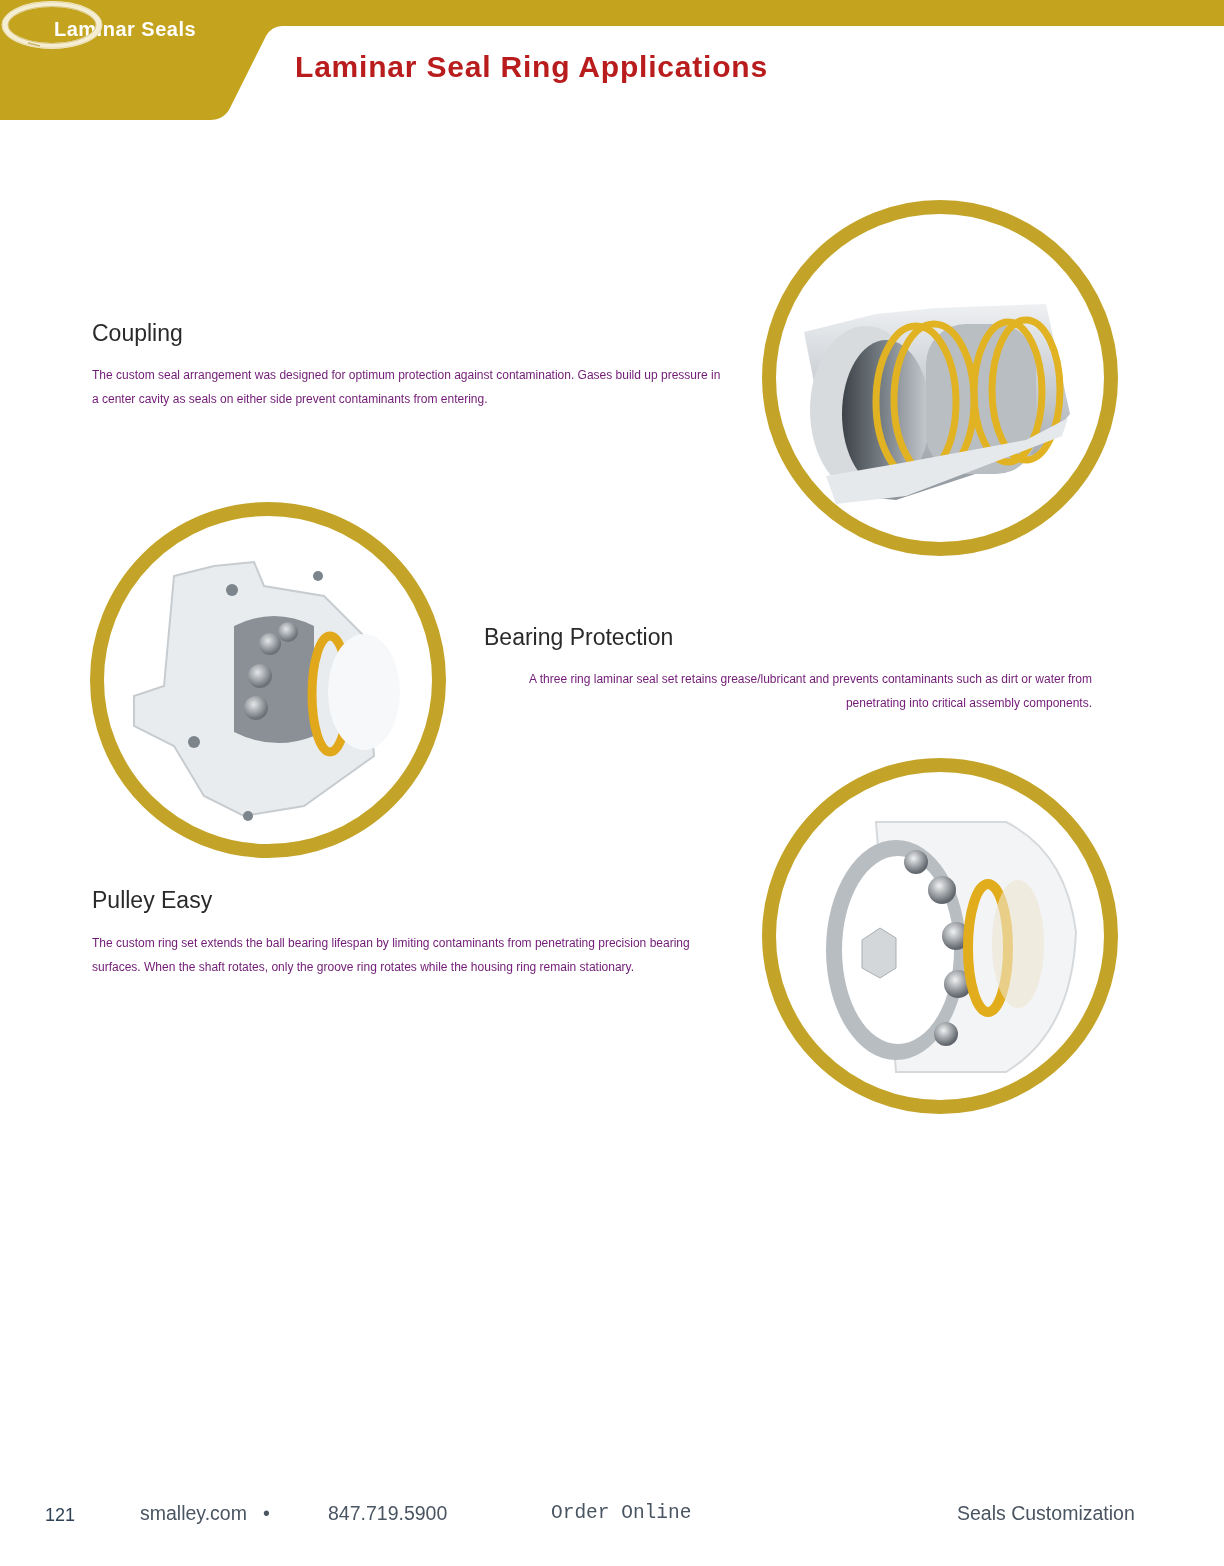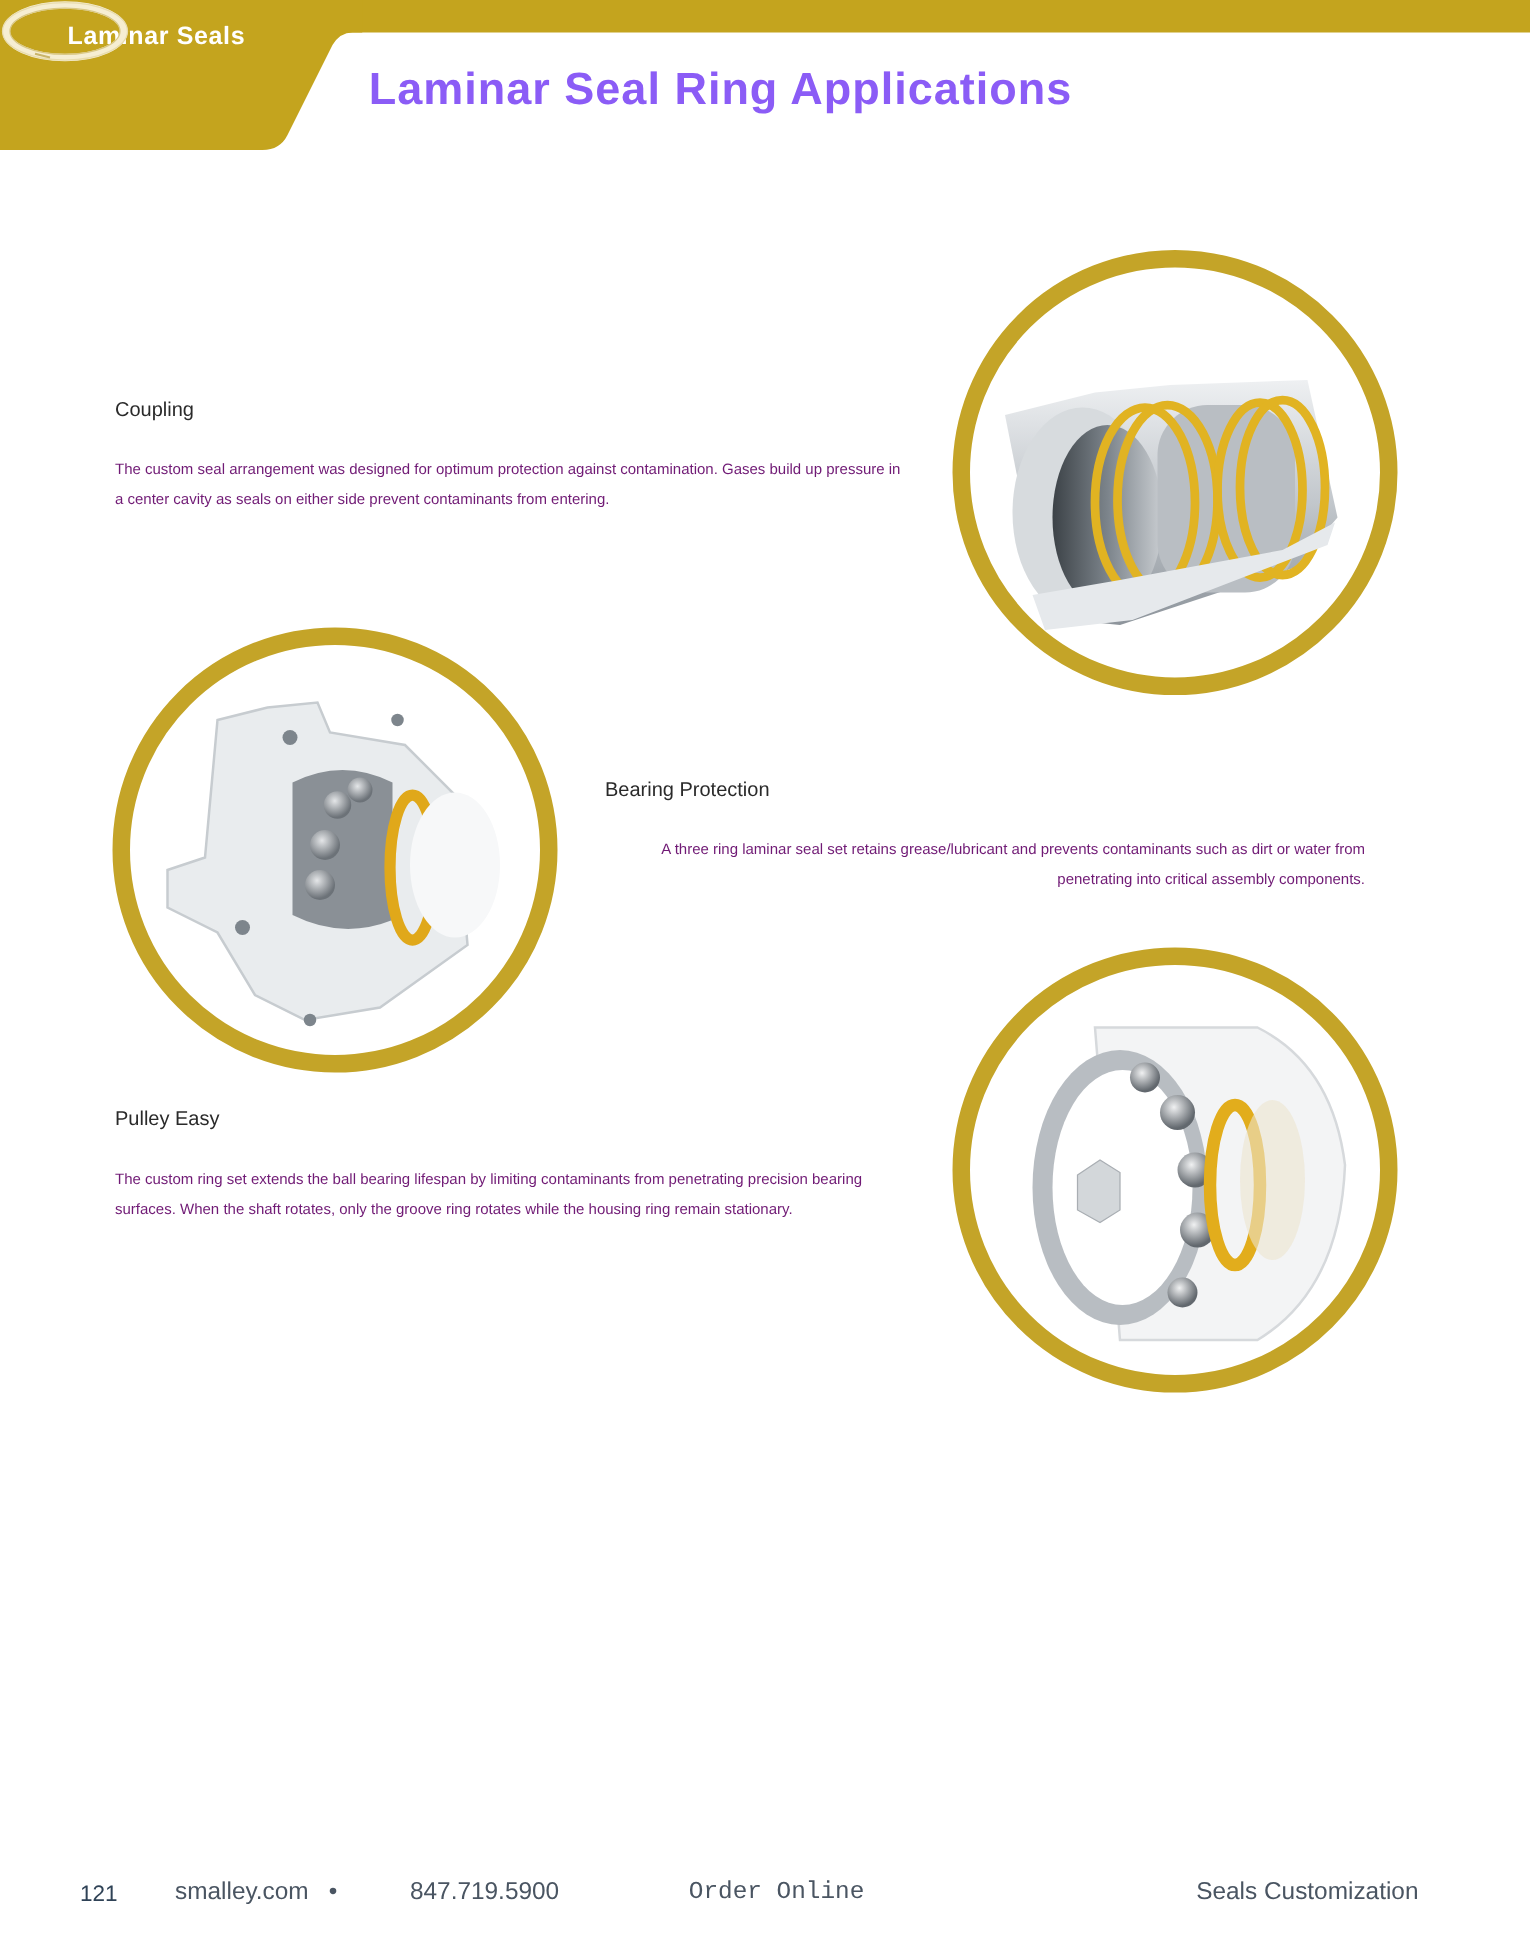--- a/index.html
+++ b/index.html
@@ -5,34 +5,34 @@
     * { margin: 0; padding: 0; box-sizing: border-box; }
     html, body { width: 1224px; height: 1566px; background: #ffffff; overflow: hidden; }
     body { position: relative; font-family: "Liberation Sans", "DejaVu Sans", sans-serif; color: #2a2a2a; }
 
     
     .top-bar { position: absolute; left: 0; top: 0; width: 1224px; height: 26px; background: #c4a41e; }
     .tab-block { position: absolute; left: 0; top: 0; width: 290px; height: 120px; }
     .tab-block svg { position: absolute; left: 0; top: 0; }
     .section-label { position: absolute; left: 54px; top: 18px; font-size: 20px; font-weight: bold; color: #ffffff; letter-spacing: 0.5px; }
     .ring-logo { position: absolute; left: 52px; top: 48px; }
-    .page-title { position: absolute; left: 295px; top: 50px; font-size: 36px; font-weight: bold; color: #8b5cf6; letter-spacing: 0.8px; }
+    .page-title { position: absolute; left: 295px; top: 50px; font-size: 30px; font-weight: bold; color: #b91c1c; letter-spacing: 0.8px; }
 
     
-    .app-heading { position: absolute; font-size: 16px; color: #2a2a2a; font-weight: normal; }
+    .app-heading { position: absolute; font-size: 23px; color: #2a2a2a; font-weight: normal; }
     .app-body { position: absolute; font-size: 12px; line-height: 24px; color: #701a75; }
 
     
     .circle-frame { position: absolute; width: 356px; height: 356px; border-radius: 50%; border: 14px solid #c4a428; background: #ffffff; overflow: hidden; }
     .circle-frame svg { position: absolute; left: 0; top: 0; }
 
     
     .footer { position: absolute; top: 1502px; left: 0; width: 1224px; height: 30px; font-size: 19.5px; color: #4a5562; }
     .footer span { position: absolute; top: 0; white-space: nowrap; }
-    .page-num { left: 64px; color: #2f4256; font-size: 18px; top: 3px !important; }
+    .page-num { left: 45px; color: #2f4256; font-size: 18px; top: 3px !important; }
   </style>
 </head>
 <body>
 
 <div class="top-bar"></div>
 <div class="tab-block">
   <svg width="290" height="120" viewBox="0 0 290 120">
     <path d="M0,0 L290,0 L290,26 L282,26 Q272,26 266,36 L230,108 Q224,120 210,120 L0,120 Z" fill="#c4a41e"></path>
   </svg>
   <div class="section-label">Laminar Seals</div>

